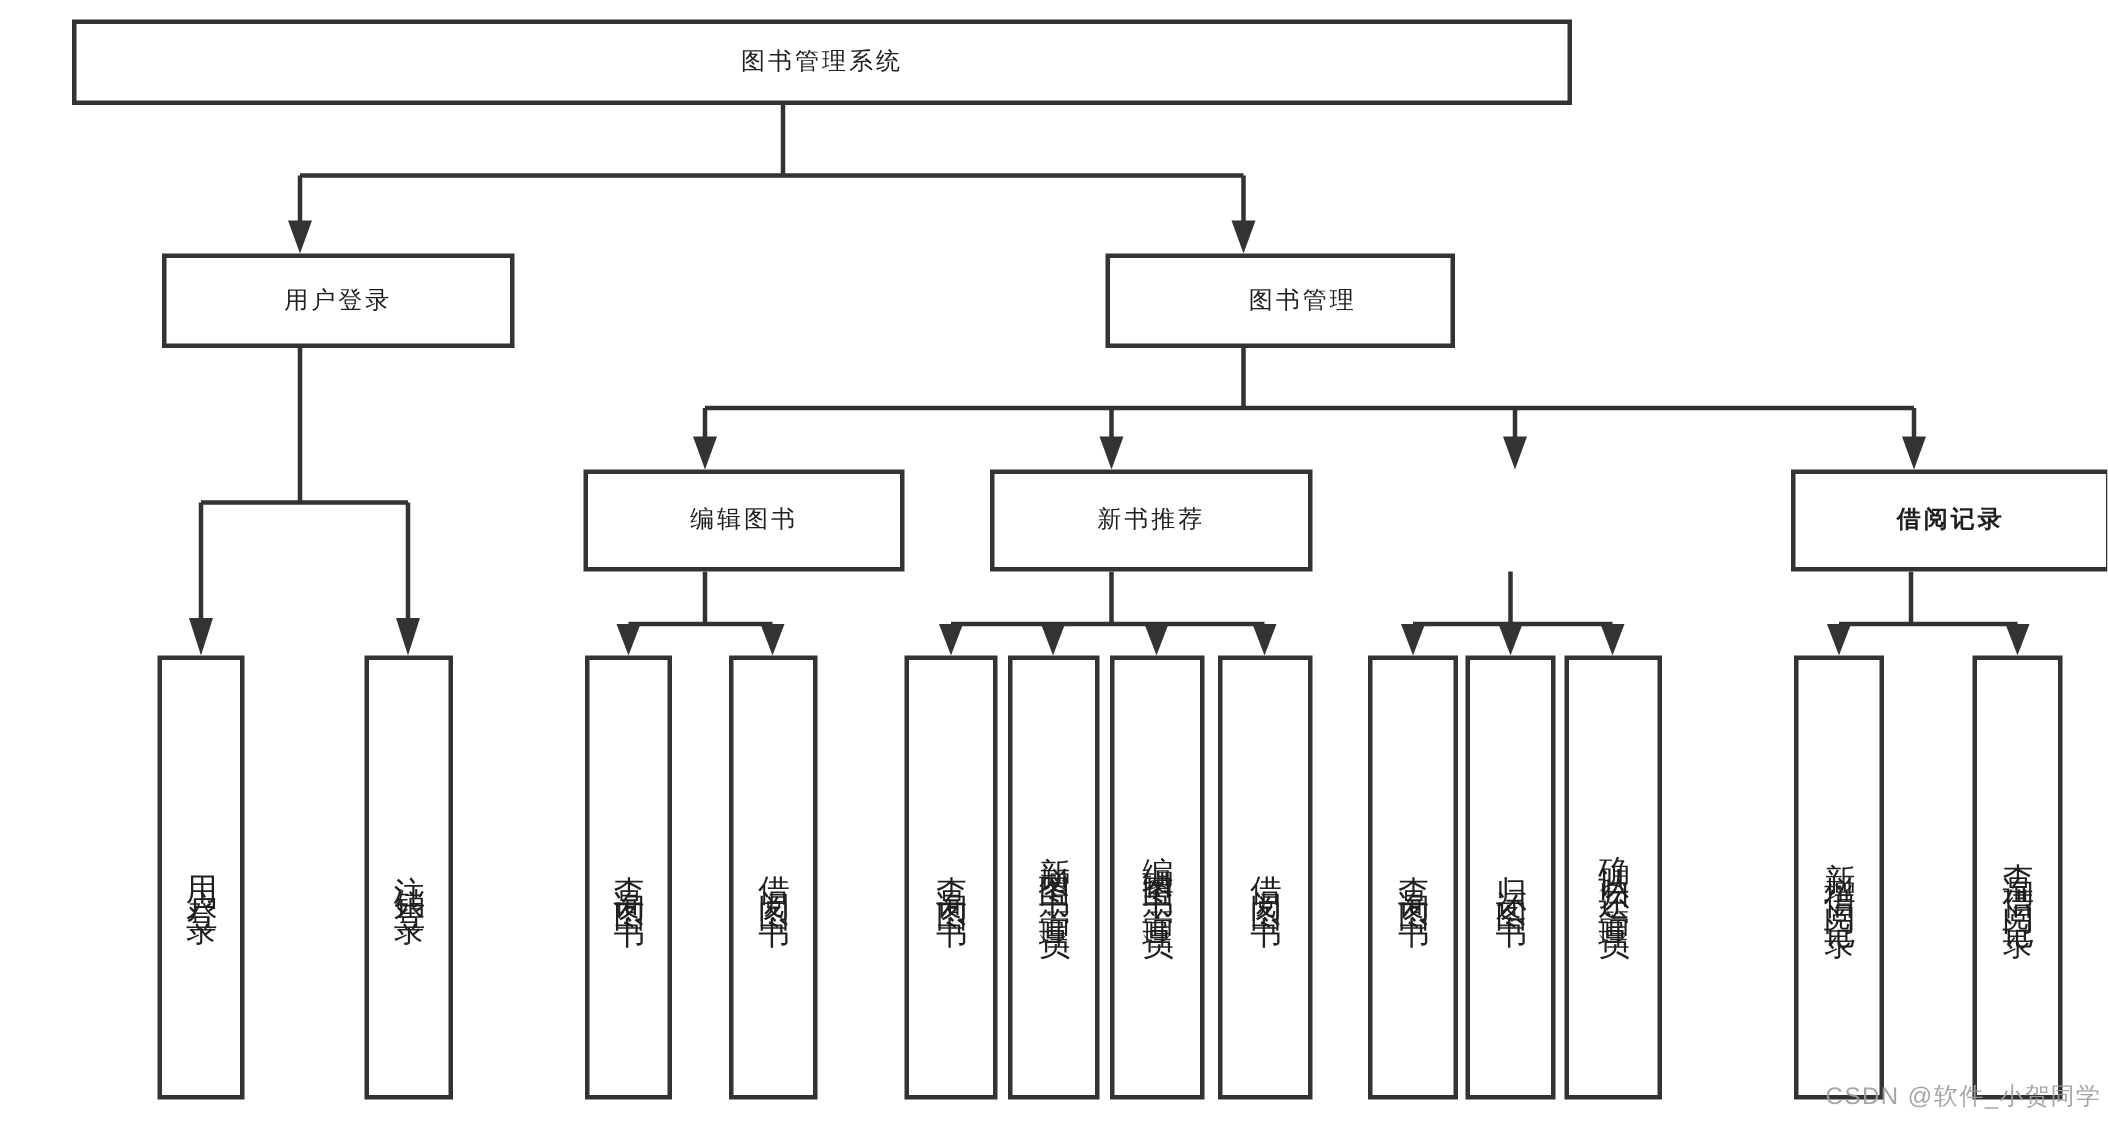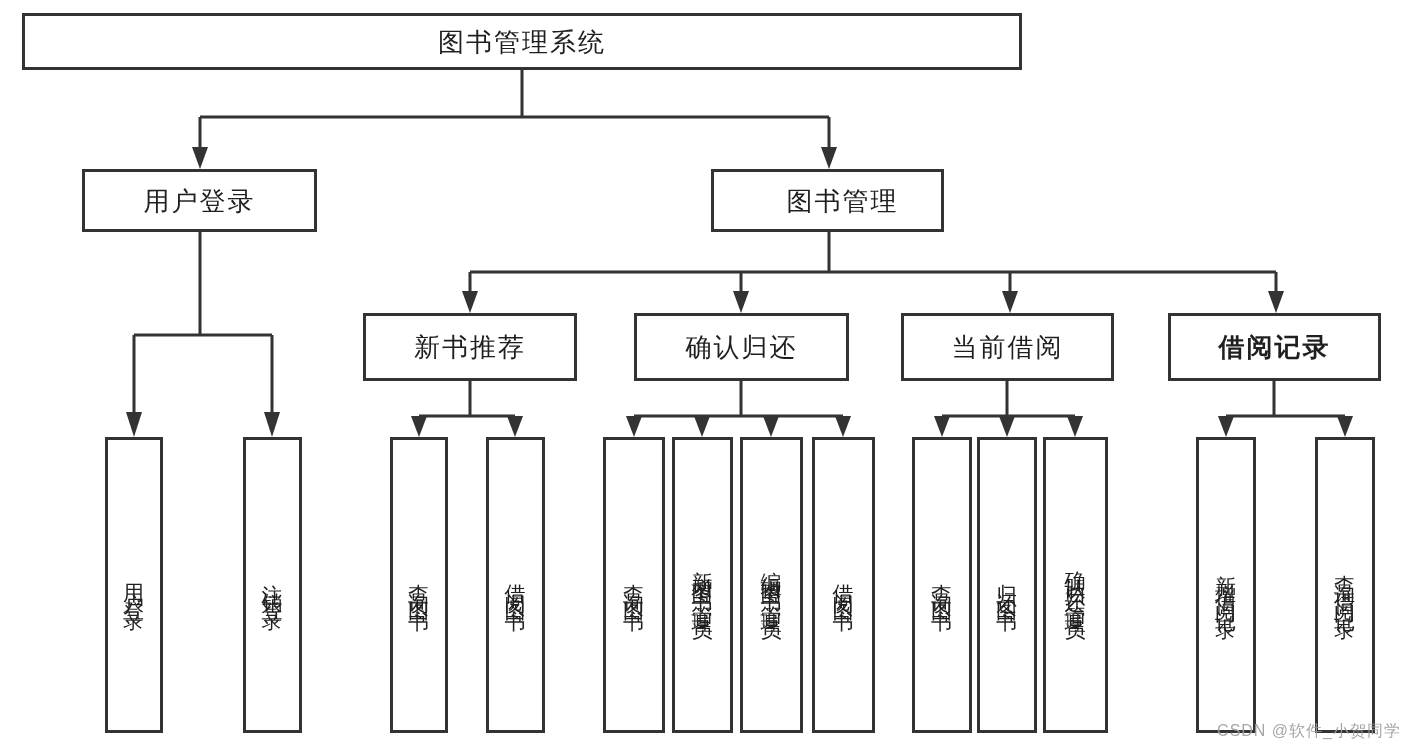--- a/index.html
+++ b/index.html
@@ -22,21 +22,21 @@
     box-sizing: border-box;
     background: #ffffff;
     border: 3px solid #333333;
     display: flex;
     align-items: center;
     justify-content: center;
     color: #1f1f1f;
     z-index: 1;
     line-height: 1;
   }
-  .h  { font-size: 26px; letter-spacing: 2px; }
+  .h  { font-size: 16px; letter-spacing: 2px; margin-left: 26px; }
   .v  {
     writing-mode: vertical-rl;
     text-orientation: mixed;
     font-size: 21px;
     letter-spacing: 9px;
   }
   .v.tight { letter-spacing: 7px; }
 
   
   #root      { left: 22px;   top: 13px;  width: 1000px; height: 57px; }
@@ -115,23 +115,22 @@
       <polygon points="1218,416 1234,416 1226,437"></polygon>
       <polygon points="1337,416 1353,416 1345,437"></polygon>
     </g>
   </svg>
 
   <div class="node h" id="root">图书管理系统</div>
 
   <div class="node h" id="n-login">用户登录</div>
   <div class="node h" id="n-mgmt">图书管理</div>
 
-  <div class="node h" id="n-rec">新书推荐</div>
-  <div class="node h" id="n-borrow">确认归还</div>
-  <div class="node h" id="n-current">当前借阅</div>
+  <div class="node h" id="n-rec">编辑图书</div>
+  <div class="node h" id="n-borrow">新书推荐</div>
   <div class="node h" id="n-records">借阅记录</div>
 
   <div class="node v" id="leaf1">用户登录</div>
   <div class="node v" id="leaf2">注销登录</div>
 
   <div class="node v" id="leaf3">查询图书</div>
   <div class="node v" id="leaf4">借阅图书</div>
 
   <div class="node v" id="leaf5">查询图书</div>
   <div class="node v tight" id="leaf6">新增图书（管理员）</div>

